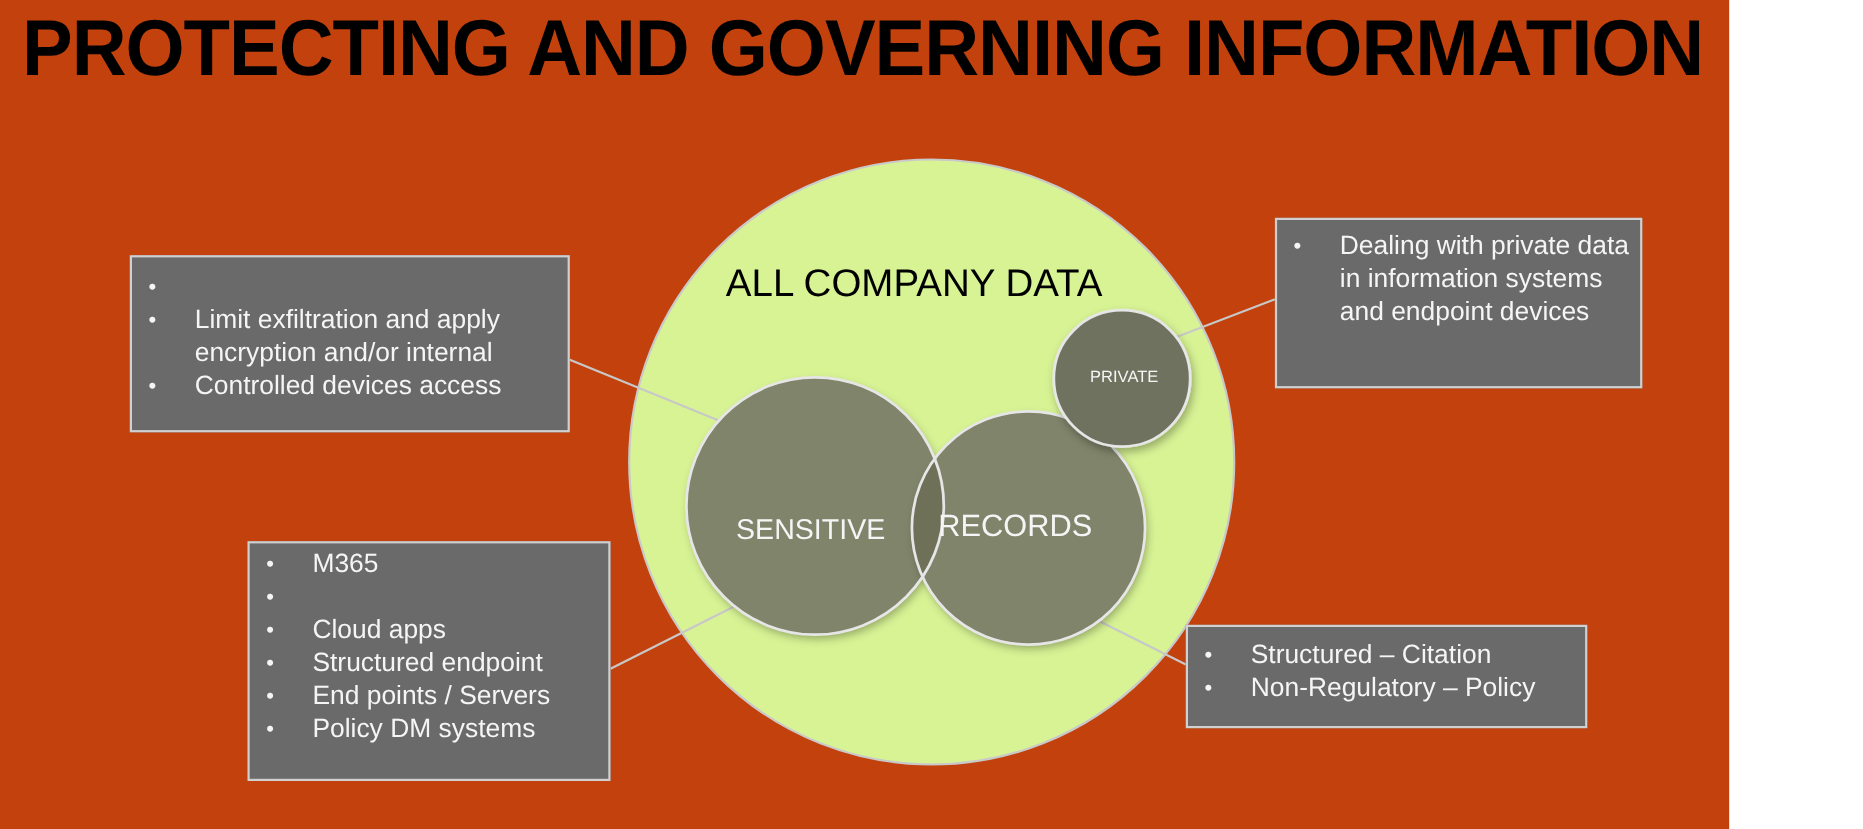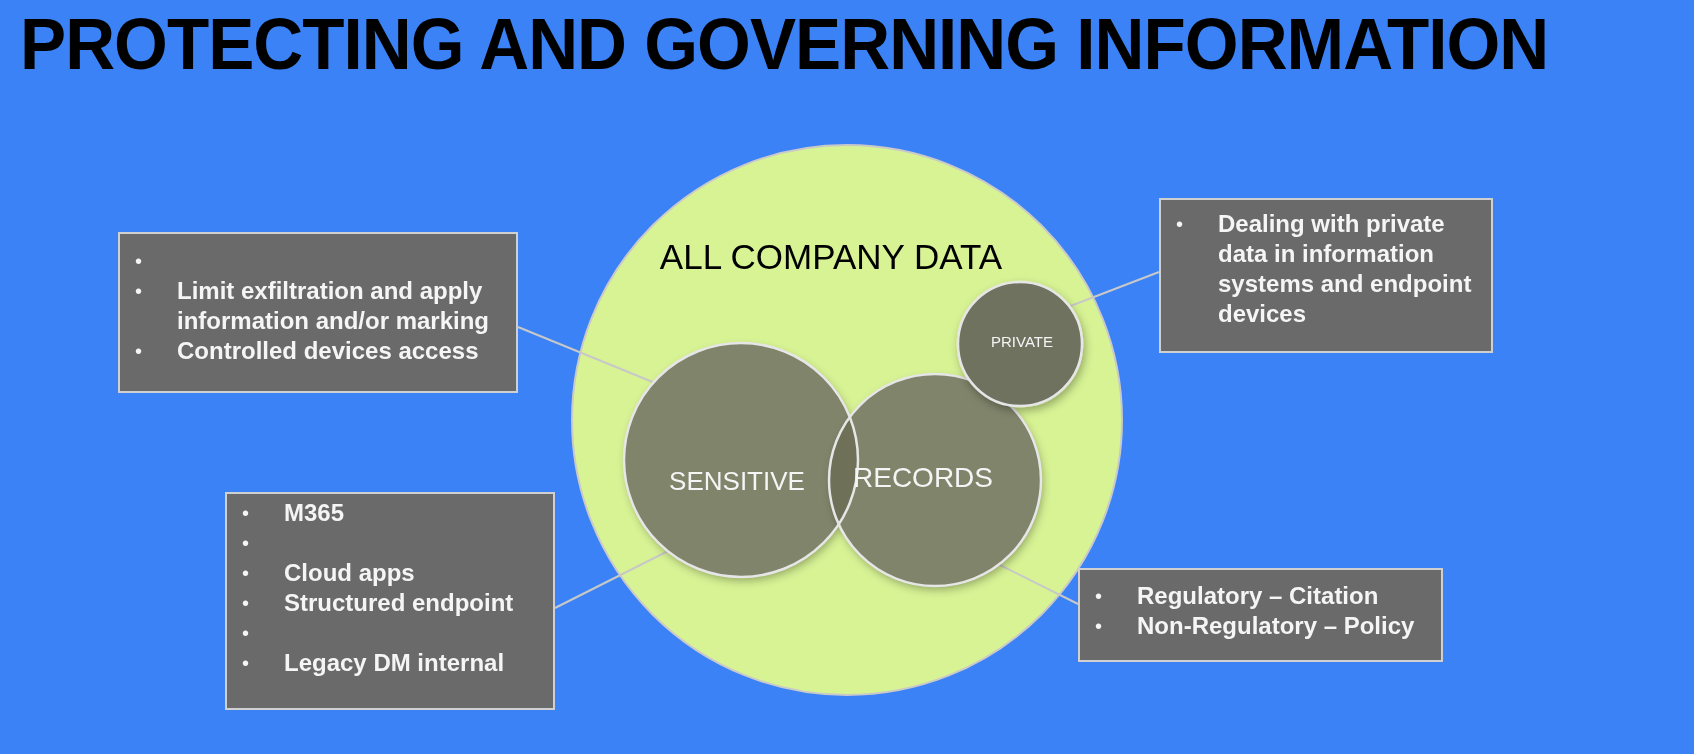--- a/index.html
+++ b/index.html
@@ -1,26 +1,26 @@
 <!DOCTYPE html>
 <html><head>
 <meta charset="utf-8">
 <style>
   html,body{margin:0;padding:0;background:#ffffff;}
-  #stage{position:relative;width:1694px;height:754px;background:#3b82f6;overflow:hidden;
+  #stage{position:relative;width:1572px;height:754px;background:#c2410c;overflow:hidden;
          font-family:"Liberation Sans","DejaVu Sans",sans-serif;}
   .slide-title{position:absolute;left:20px;top:8px;font-size:72px;font-weight:bold;color:#000;
                white-space:nowrap;line-height:1;letter-spacing:-1px;
                transform:scaleX(.96);transform-origin:left top;}
   svg#venn{position:absolute;left:0;top:0;}
   .callout{position:absolute;background:#6a6a6a;border:2px solid #d0d0d0;box-sizing:border-box;
            color:#f5f5f5;font-size:24px;line-height:30px;}
   .callout .item{display:flex;align-items:flex-start;padding-left:15px;}
   .callout .bullet{flex:0 0 42px;font-size:20px;}
-  .callout .item-text{flex:1 1 auto;padding-right:8px;font-weight:bold;}
+  .callout .item-text{flex:1 1 auto;padding-right:8px;}
   .co-tl{left:118px;top:232px;width:400px;height:161px;padding-top:12px;}
   .co-bl{left:225px;top:492px;width:330px;height:218px;padding-top:4px;}
   .co-tr{left:1159px;top:198px;width:334px;height:155px;padding-top:9px;}
   .co-br{left:1078px;top:568px;width:365px;height:94px;padding-top:11px;}
   .venn-label{fill:#f5f5f5;}
   .venn-label-dark{fill:#000000;}
 </style>
 </head>
 <body>
 
@@ -60,21 +60,21 @@
     <text x="923" y="487" text-anchor="middle" font-size="28" class="venn-label">RECORDS</text>
     <text x="1022" y="347" text-anchor="middle" font-size="15" class="venn-label">PRIVATE</text>
   </svg>
 
   <div class="callout co-tl">
     <div class="item">
       <span class="bullet">•</span>
     </div>
     <div class="item">
       <span class="bullet">•</span>
-      <span class="item-text">Limit exfiltration and apply information and/or marking</span>
+      <span class="item-text">Limit exfiltration and apply encryption and/or internal</span>
     </div>
     <div class="item">
       <span class="bullet">•</span>
       <span class="item-text">Controlled devices access</span>
     </div>
   </div>
 
   <div class="callout co-bl">
     <div class="item">
       <span class="bullet">•</span>
@@ -86,38 +86,39 @@
     <div class="item">
       <span class="bullet">•</span>
       <span class="item-text">Cloud apps</span>
     </div>
     <div class="item">
       <span class="bullet">•</span>
       <span class="item-text">Structured endpoint</span>
     </div>
     <div class="item">
       <span class="bullet">•</span>
+      <span class="item-text">End points / Servers</span>
     </div>
     <div class="item">
       <span class="bullet">•</span>
-      <span class="item-text">Legacy DM internal</span>
+      <span class="item-text">Policy DM systems</span>
     </div>
   </div>
 
   <div class="callout co-tr">
     <div class="item">
       <span class="bullet">•</span>
       <span class="item-text">Dealing with private data in information systems and endpoint devices</span>
     </div>
   </div>
 
   <div class="callout co-br">
     <div class="item">
       <span class="bullet">•</span>
-      <span class="item-text">Regulatory – Citation</span>
+      <span class="item-text">Structured – Citation</span>
     </div>
     <div class="item">
       <span class="bullet">•</span>
       <span class="item-text">Non-Regulatory – Policy</span>
     </div>
   </div>
 
 </div>
 
 </body></html>

